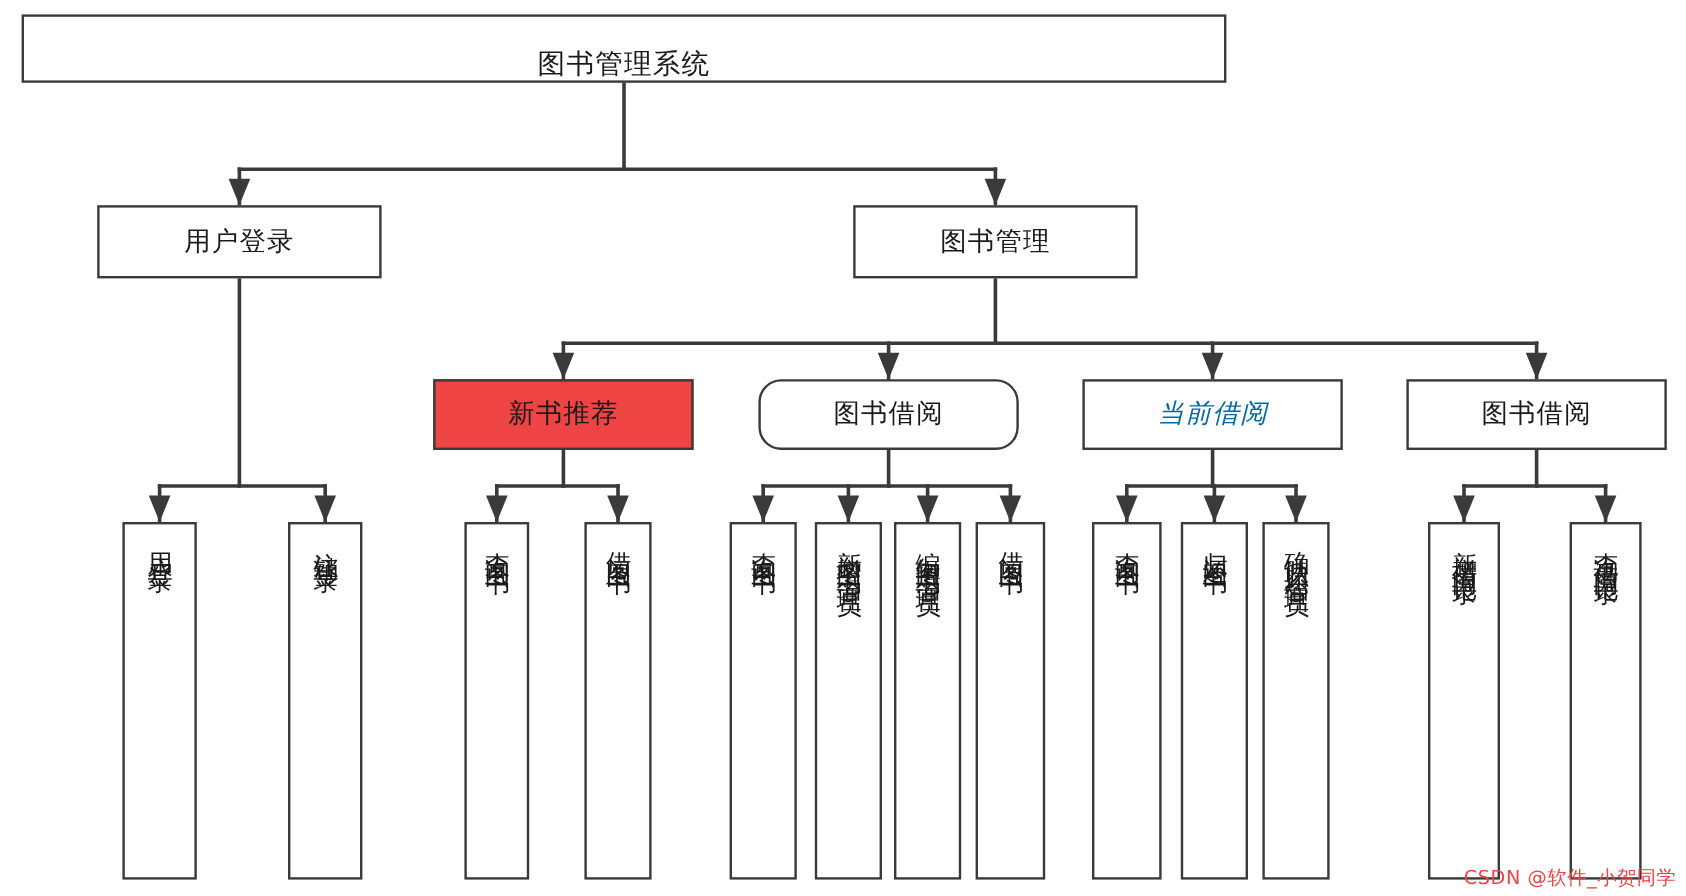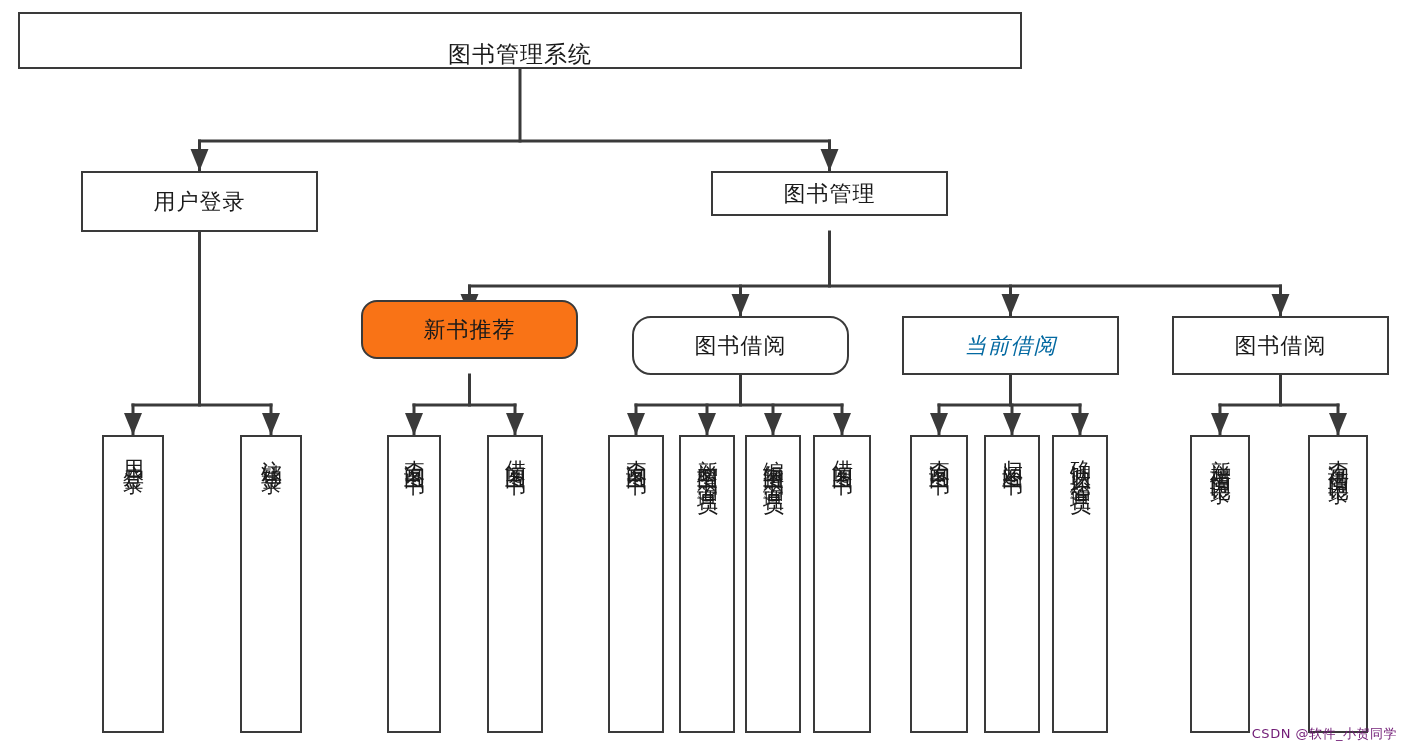--- a/index.html
+++ b/index.html
@@ -62,22 +62,22 @@
     text-orientation: upright;
     font-size: 21px;
     letter-spacing: 5px;
     line-height: 1;
     white-space: nowrap;
   }
   .watermark {
     position: absolute;
     right: 8px;
     bottom: 4px;
-    font-size: 13px;
-    color: #701a75;
+    font-size: 16px;
+    color: #ef4444;
     white-space: nowrap;
     letter-spacing: 0.5px;
   }
 </style>
 </head>
 <body>
 
 <div id="canvas">
   <svg id="edges" viewBox="0 0 1405 747" xmlns="http://www.w3.org/2000/svg">
       <line x1="520" y1="69" x2="520" y2="141" stroke="#3a3a3a" stroke-width="3" stroke-linecap="square"></line>
@@ -133,24 +133,24 @@
       <line x1="1338" y1="405" x2="1338" y2="435" stroke="#3a3a3a" stroke-width="3" stroke-linecap="square"></line>
       <path d="M 1329 413 L 1347 413 L 1338 435 Z" fill="#3a3a3a"></path>
     </svg>
   <div id="nodes">
       <div class="node horiz root" id="node-root" style="left: 18px; top: 12px; width: 1004px; height: 57px; border-color: rgb(58, 58, 58); background: rgb(255, 255, 255); color: rgb(26, 26, 26);">
         <span class="label">图书管理系统</span>
       </div>
       <div class="node horiz" id="node-login" style="left: 81px; top: 171px; width: 237px; height: 61px; border-color: rgb(58, 58, 58); background: rgb(255, 255, 255); color: rgb(26, 26, 26);">
         <span class="label">用户登录</span>
       </div>
-      <div class="node horiz" id="node-bookmgmt" style="left: 711px; top: 171px; width: 237px; height: 45px; border-color: rgb(58, 58, 58); background: rgb(255, 255, 255); color: rgb(26, 26, 26);">
+      <div class="node horiz" id="node-bookmgmt" style="left: 711px; top: 171px; width: 237px; height: 61px; border-color: rgb(58, 58, 58); background: rgb(255, 255, 255); color: rgb(26, 26, 26);">
         <span class="label">图书管理</span>
       </div>
-      <div class="node horiz" id="node-newbook" style="left: 361px; top: 300px; width: 217px; height: 59px; border-color: rgb(58, 58, 58); background: #f97316; color: rgb(26, 26, 26); border-radius: 16px;">
+      <div class="node horiz" id="node-newbook" style="left: 361px; top: 316px; width: 217px; height: 59px; border-color: rgb(58, 58, 58); background: #ef4444; color: rgb(26, 26, 26);">
         <span class="label">新书推荐</span>
       </div>
       <div class="node horiz" id="node-borrow" style="left: 632px; top: 316px; width: 217px; height: 59px; border-color: rgb(58, 58, 58); background: rgb(255, 255, 255); color: rgb(26, 26, 26); border-radius: 19px;">
         <span class="label">图书借阅</span>
       </div>
       <div class="node horiz" id="node-current" style="left: 902px; top: 316px; width: 217px; height: 59px; border-color: rgb(58, 58, 58); background: rgb(255, 255, 255); color: #0369a1; font-style: italic;">
         <span class="label">当前借阅</span>
       </div>
       <div class="node horiz" id="node-records" style="left: 1172px; top: 316px; width: 217px; height: 59px; border-color: rgb(58, 58, 58); background: rgb(255, 255, 255); color: rgb(26, 26, 26);">
         <span class="label">图书借阅</span>

